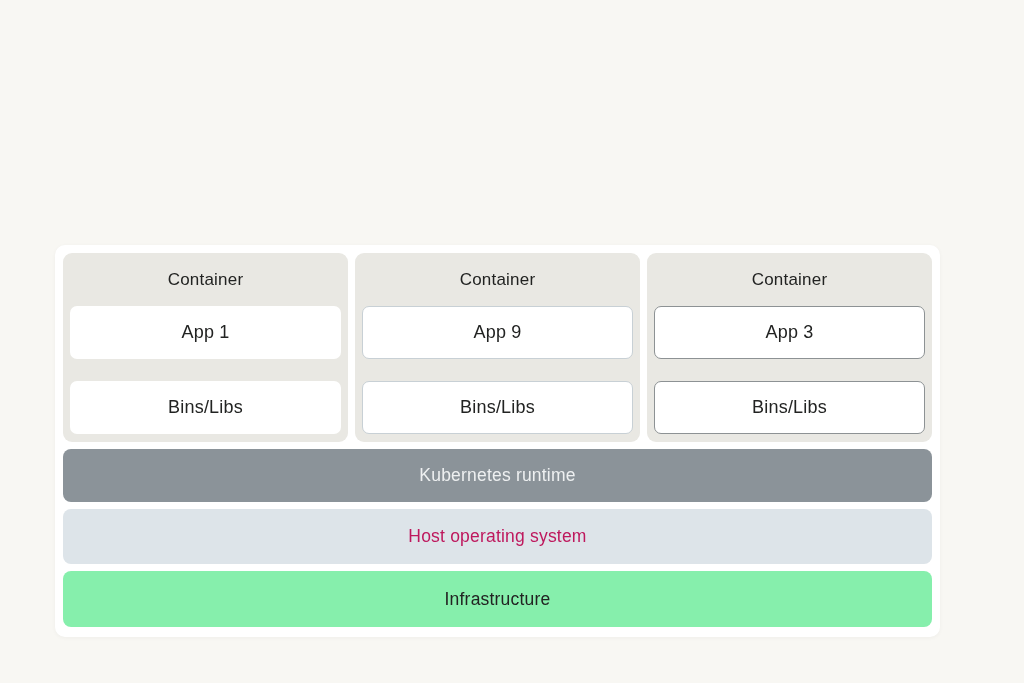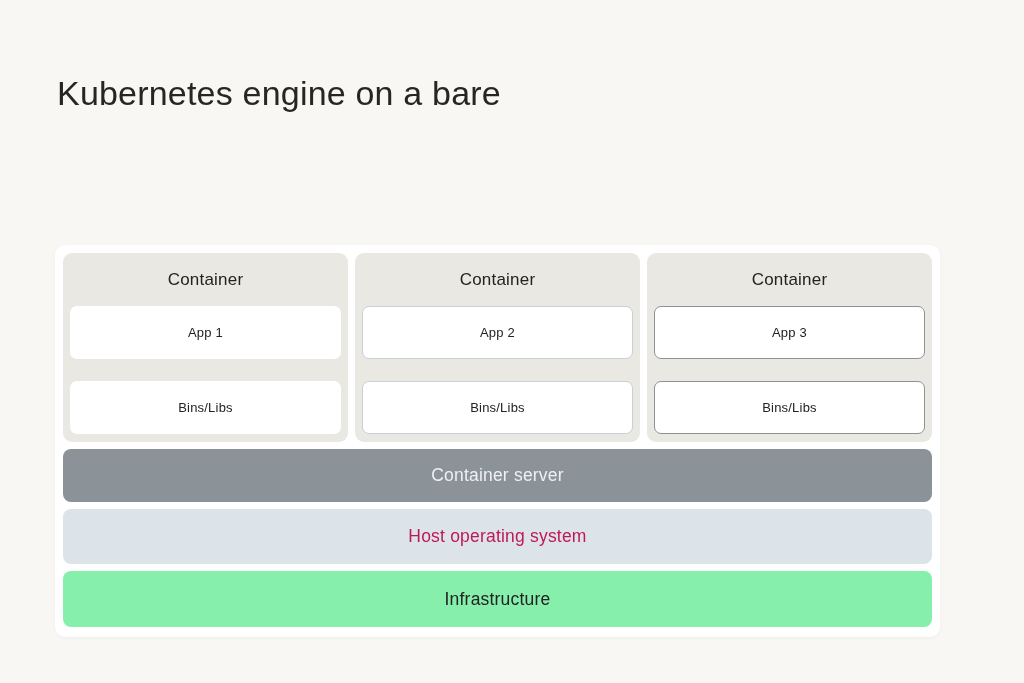--- a/index.html
+++ b/index.html
@@ -72,21 +72,21 @@
   .box {
     flex: none;
     height: 53px;
     background: #ffffff;
     border: 1px solid transparent;
     border-radius: 7px;
     box-sizing: border-box;
     display: flex;
     align-items: center;
     justify-content: center;
-    font-size: 13px;
+    font-size: 18px;
     color: #222322;
     letter-spacing: 0.2px;
   }
   .box + .box { margin-top: 22px; }
   .layer {
     flex: none;
     border-radius: 8px;
     display: flex;
     align-items: center;
     justify-content: center;
@@ -96,47 +96,46 @@
   .layer-runtime { height: 53px; }
   .layer-host    { height: 55px; }
   .layer-infra   { height: 56px; }
 </style>
 </head>
 <body>
 
 <div class="stage">
 
   <h1 class="title">
-    <span>Kubernetes engine on a bare</span>
   </h1>
 
   <div class="panel">
 
     <div class="cards-row">
 
       <div class="card">
         <div class="card-label">Container</div>
         <div class="box" style="border-color: transparent;">App 1</div>
         <div class="box" style="border-color: transparent;">Bins/Libs</div>
       </div>
 
       <div class="card">
         <div class="card-label">Container</div>
-        <div class="box" style="border-color: rgb(200, 208, 213);">App 2</div>
+        <div class="box" style="border-color: rgb(200, 208, 213);">App 9</div>
         <div class="box" style="border-color: rgb(200, 208, 213);">Bins/Libs</div>
       </div>
 
       <div class="card">
         <div class="card-label">Container</div>
         <div class="box" style="border-color: rgb(141, 146, 148);">App 3</div>
         <div class="box" style="border-color: rgb(141, 146, 148);">Bins/Libs</div>
       </div>
 
     </div>
 
-    <div class="layer layer-runtime" style="background-color: rgb(139, 147, 153); color: rgb(238, 240, 241);">Container server</div>
+    <div class="layer layer-runtime" style="background-color: rgb(139, 147, 153); color: rgb(238, 240, 241);">Kubernetes runtime</div>
 
     <div class="layer layer-host" style="background-color: rgb(221, 228, 233); color: #be185d;">Host operating system</div>
 
     <div class="layer layer-infra" style="background-color: #86efac; color: rgb(34, 35, 34);">Infrastructure</div>
 
   </div>
 </div>
 
 </body></html>

